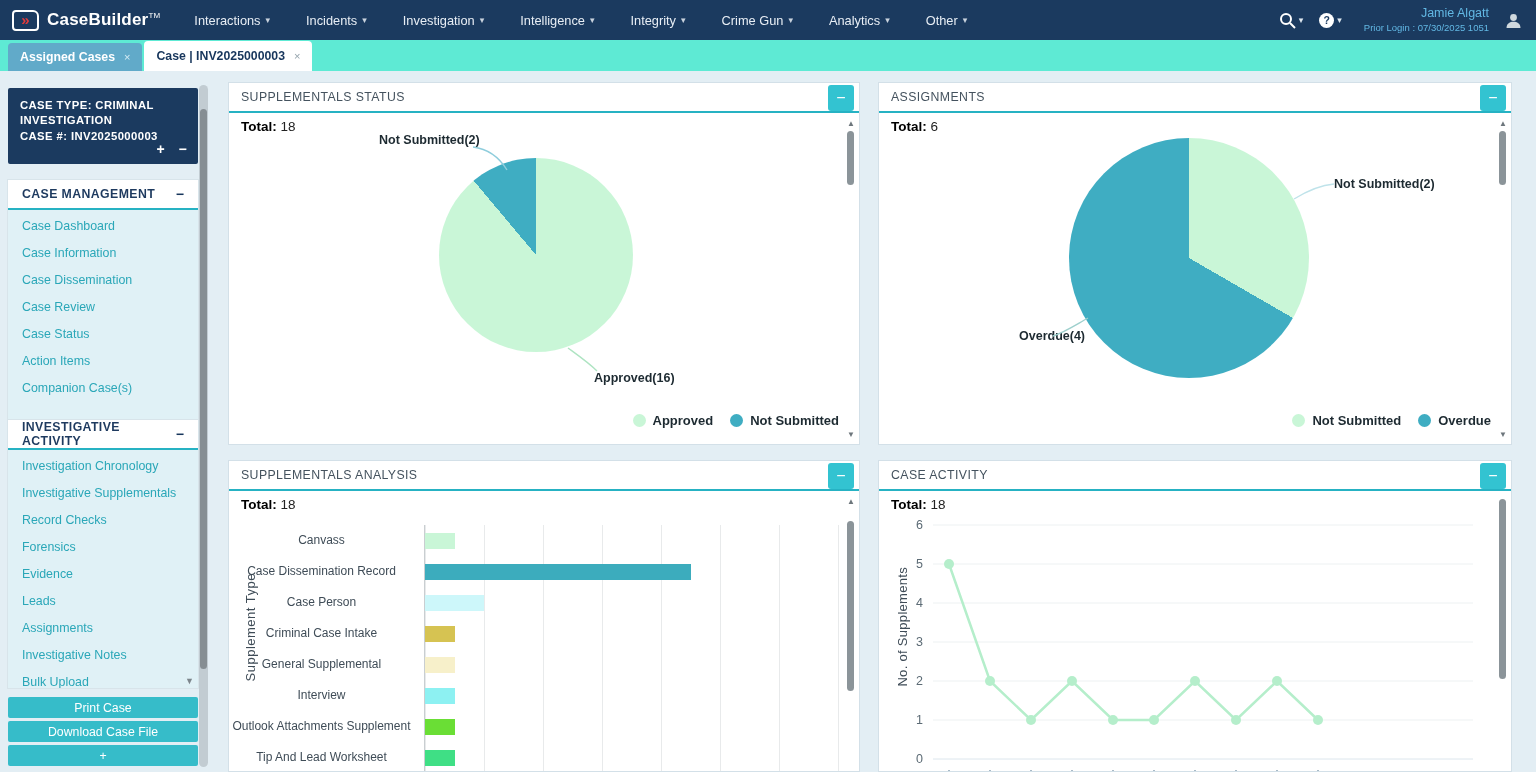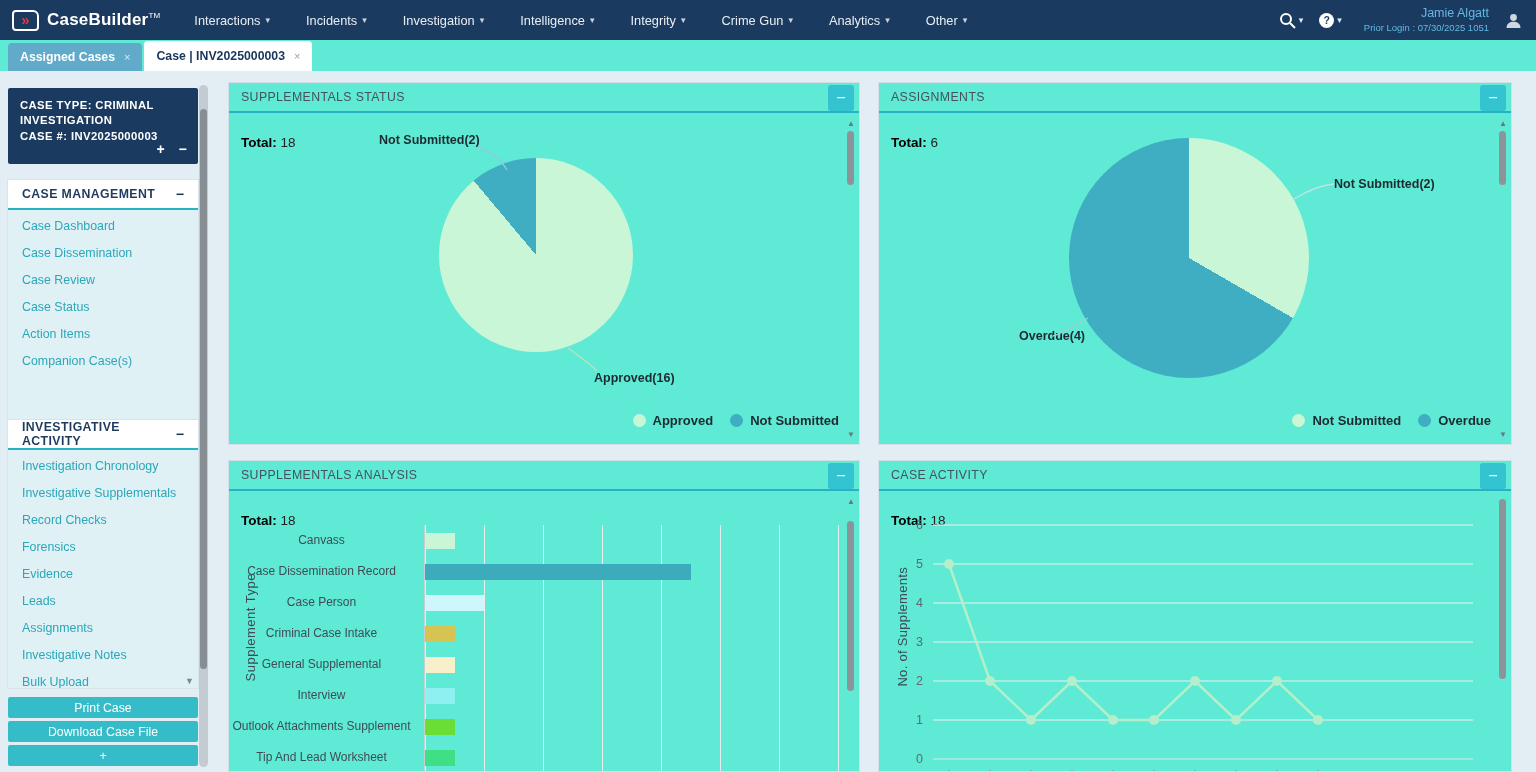--- a/index.html
+++ b/index.html
@@ -57,26 +57,26 @@
                cursor:pointer; white-space:nowrap; }
   .card-ia-caret { position:absolute; right:4px; bottom:2px; color:#7d868c; font-size:9px; }
   .sidebar-buttons { position:absolute; left:8px; top:626px; width:190px;text-align:center; }
   .btn-teal { height:21px; margin-bottom:3px; background:#36bcc9; color:#fff; font-size:12.3px;
               display:flex; align-items:center; justify-content:center; border-radius:2px; cursor:pointer; }
   .side-scroll { position:absolute; left:199px; top:14px; width:9px; height:682px; background:#c2ccd2; border-radius:5px; }
   .side-scroll .thumb { position:absolute; left:1px; top:24px; width:7px; height:560px; background:#868e93; border-radius:4px; }
   .side-scroll .arr { position:absolute; left:0; width:9px; text-align:center; color:#555e63; font-size:8px; }
 
   
-  .panel { position:absolute; background:#5eead4; border:1px solid #d3e0e8; }
+  .panel { position:absolute; background:#ffffff; border:1px solid #d3e0e8; }
   .panel-head { height:30px; border-bottom:2px solid #26b2c3; display:flex; align-items:center; padding:0 12px; position:relative; }
   .panel-title { color:#44525e; font-size:12.3px; letter-spacing:.4px; }
   .collapse-btn { position:absolute; right:5px; top:2px; width:26px; height:26px; background:#33c3d1; color:#fff;
                   border-radius:3px; font-size:16px; display:flex; align-items:center; justify-content:center; cursor:pointer; }
-  .total-row { position:absolute; left:12px; top:36px; font-size:13.5px; color:#222;margin-top:16px; }
+  .total-row { position:absolute; left:12px; top:36px; font-size:13.5px; color:#222; }
   .total-row b { color:#000; }
   .pscroll { position:absolute; right:3px; top:36px; bottom:5px; width:10px; }
   .pscroll .arr { position:absolute; left:0; width:10px; text-align:center; color:#6d767c; font-size:8px; }
   .pscroll .arr.up { top:0; } .pscroll .arr.dn { bottom:0; }
   .pscroll .thumb { position:absolute; left:1px; width:7px; background:#8b9499; border-radius:4px; }
 
   .pie { position:absolute; border-radius:50%; }
   .callout { position:absolute; font-size:12.5px; font-weight:bold; color:#1d2a31; white-space:nowrap; }
   .leader { position:absolute; }
   .legend-row { position:absolute; left:0; right:20px; bottom:16px; display:flex; justify-content:flex-end; gap:17px; }
@@ -193,20 +193,21 @@
     </div>
   </div>
 
   <div class="side-card" style="top:109px; height:240px;">
     <div class="card-head">
       <span class="card-title">CASE MANAGEMENT</span>
       <span class="card-collapse">−</span>
     </div>
     <div class="side-list">
         <div class="side-link">Case Dashboard</div>
+        <div class="side-link">Case Information</div>
         <div class="side-link">Case Dissemination</div>
         <div class="side-link">Case Review</div>
         <div class="side-link">Case Status</div>
         <div class="side-link">Action Items</div>
         <div class="side-link">Companion Case(s)</div>
       </div>
   </div>
 
   <div class="side-card" style="top:349px; height:268px;">
     <div class="card-head">

